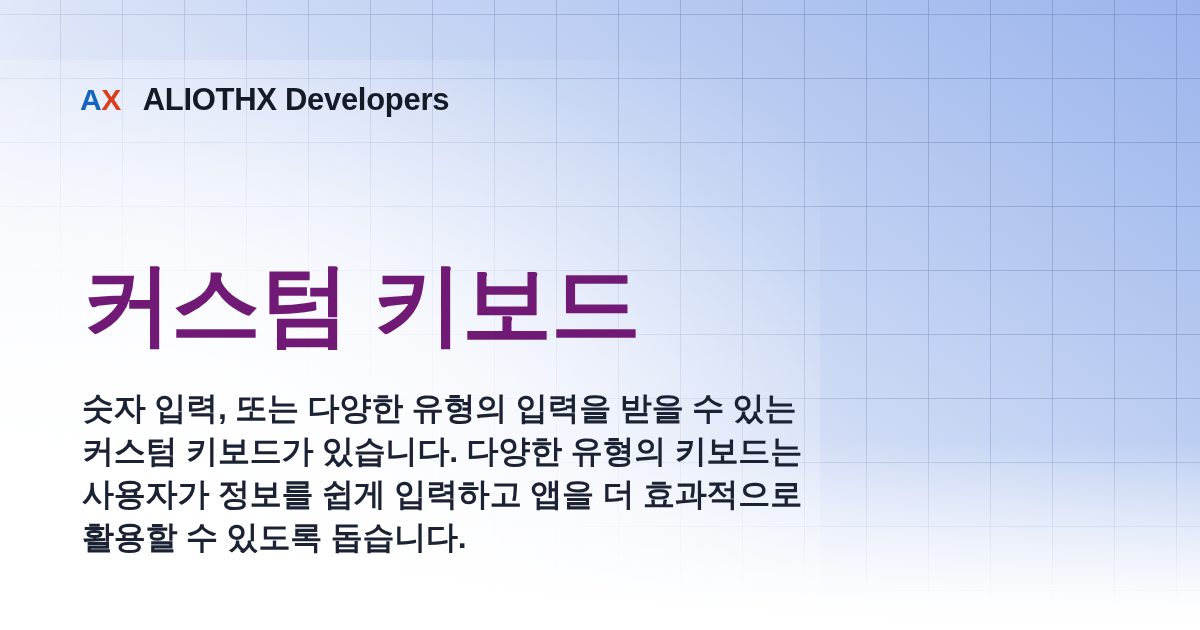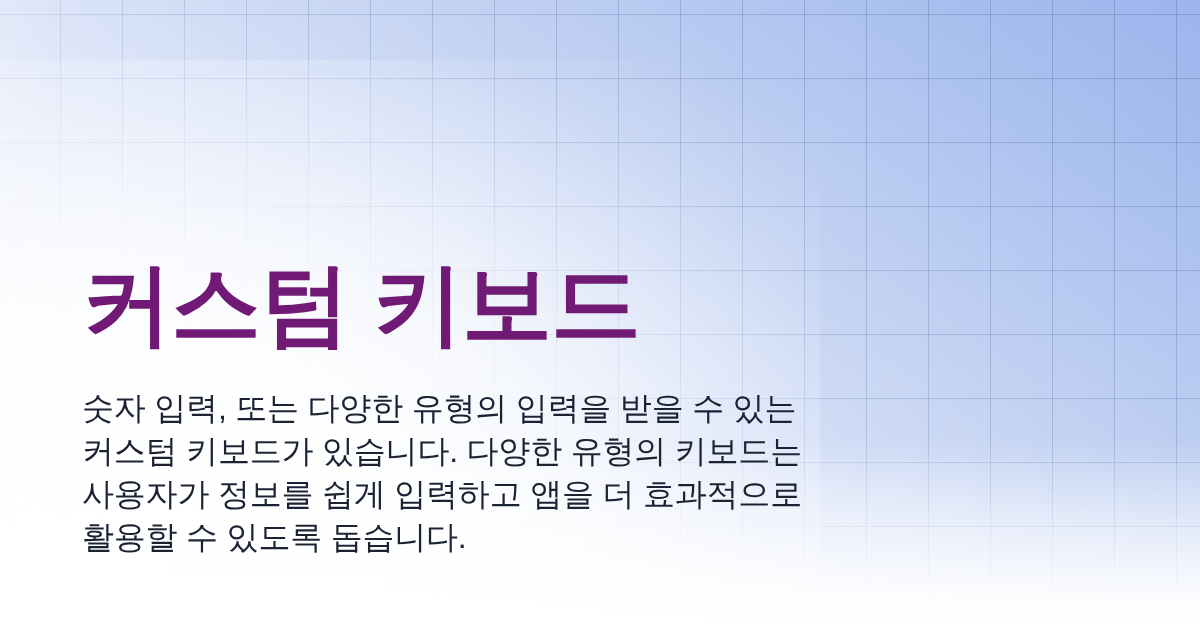--- a/index.html
+++ b/index.html
@@ -158,40 +158,44 @@
   }
 
   
   .body-copy {
     position: absolute;
     left: 82px;
     top: 387px;
     width: 790px;
     margin: 0;
     font-size: 32px;
-    font-weight: normal;
+    font-weight: bold;
     color: #1a2233;
     line-height: 43px;
     letter-spacing: -0.2px;
     white-space: pre-line;
   }
 </style>
 </head>
 <body>
 
 <div class="card">
 
   <div class="bg-gradient"></div>
   <div class="bg-grid"></div>
   <div class="bg-arc"></div>
   <div class="bg-glow"></div>
   <div class="bg-bottom-fade"></div>
 
   <div class="content">
 
+    <div class="brand">
+      <span class="brand-mark"><span class="mark-a">A</span><span class="mark-x">X</span></span>
+      <span class="brand-name">ALIOTHX Developers</span>
+    </div>
 
     <h1 class="headline">커스텀 키보드</h1>
 
     <p class="body-copy">숫자 입력, 또는 다양한 유형의 입력을 받을 수 있는
 커스텀 키보드가 있습니다. 다양한 유형의 키보드는
 사용자가 정보를 쉽게 입력하고 앱을 더 효과적으로
 활용할 수 있도록 돕습니다.</p>
 
   </div>
 </div>

